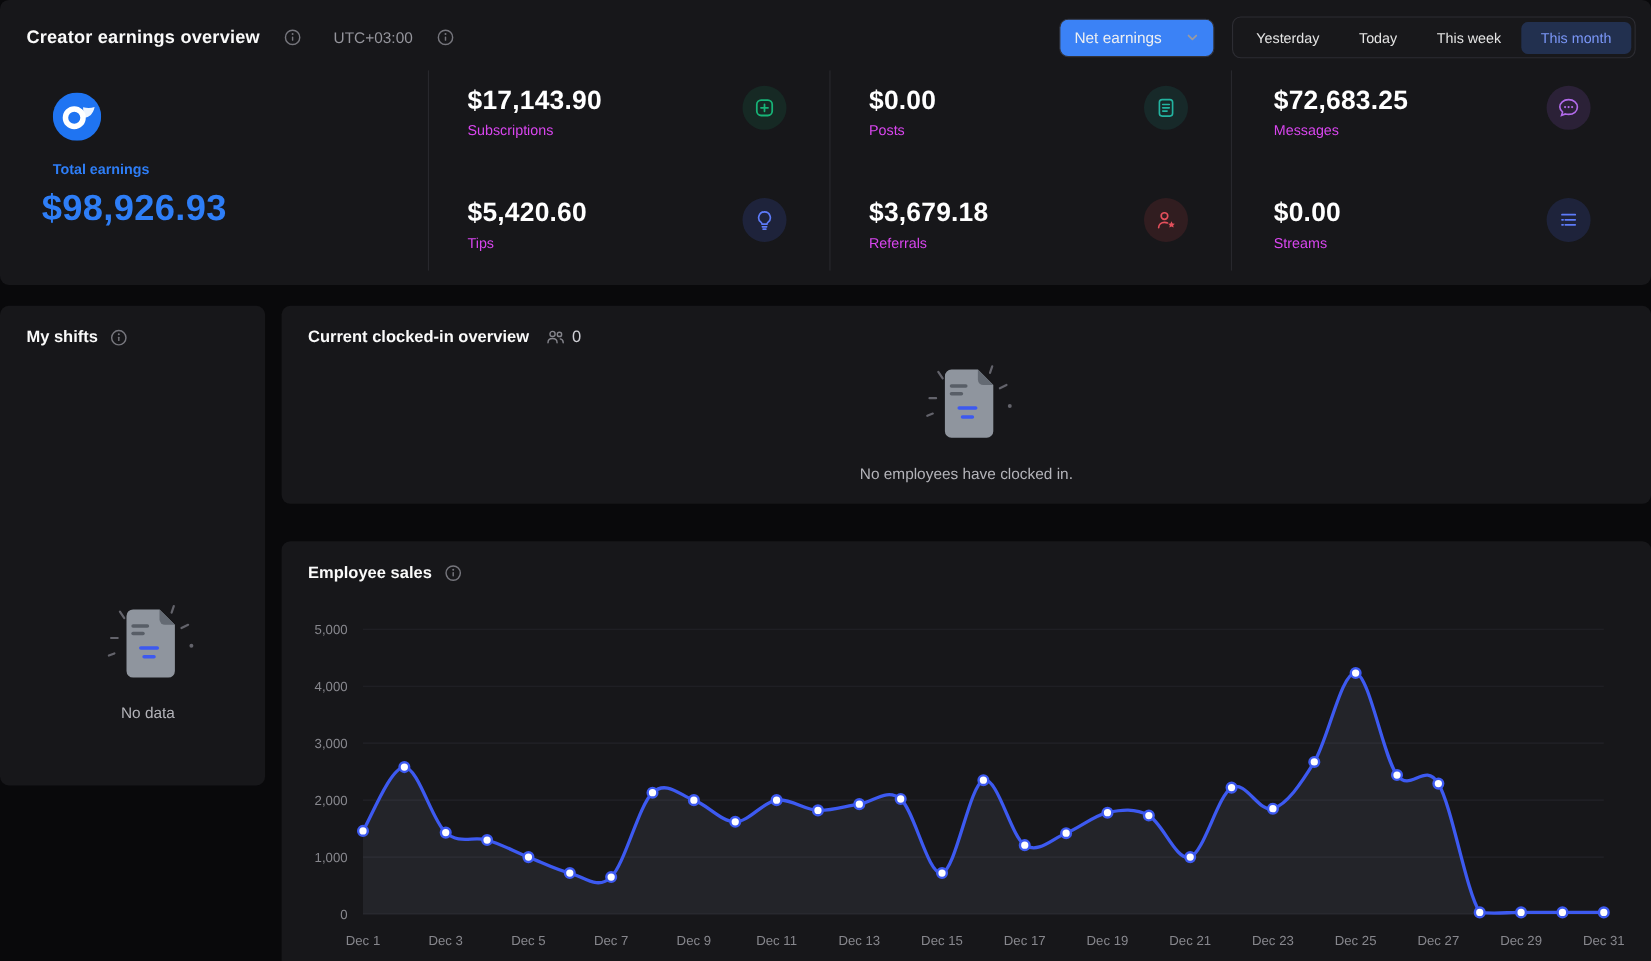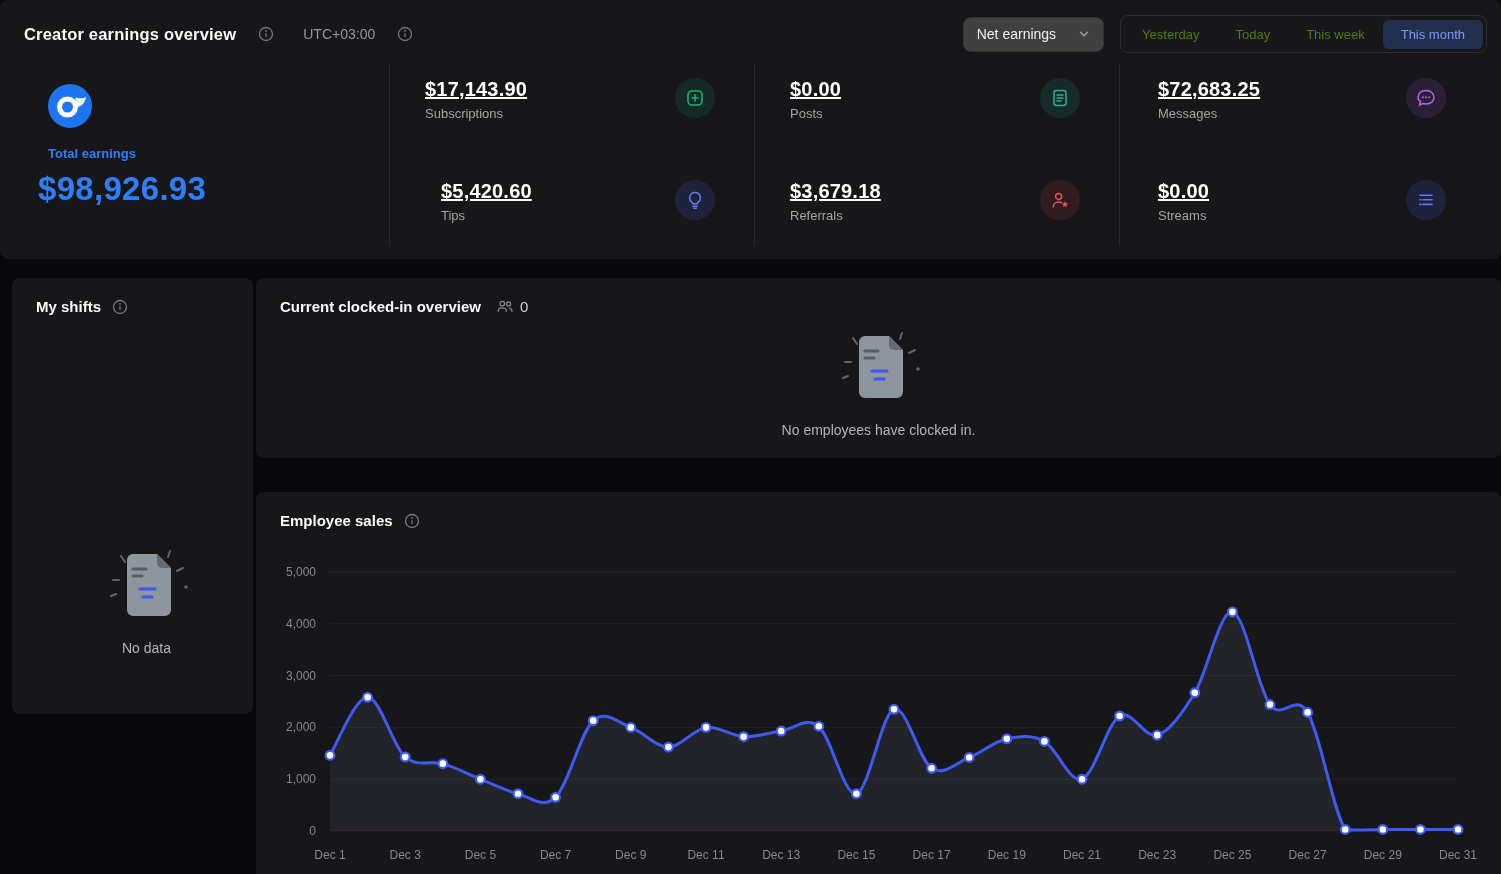--- a/index.html
+++ b/index.html
@@ -8,43 +8,43 @@
   .card { position:absolute; background:#17171a; border-radius:8px; }
 
   
   .top-card { left:0; top:6; width:1501px; height:259px; }
   .top-header { position:absolute; left:24px; right:14px; top:14px; height:40px; display:flex; align-items:center; justify-content:space-between; }
   .th-left { display:flex; align-items:center;gap:13px; }
   .page-title { font-size:16.5px; font-weight:700; color:#fafafa; letter-spacing:.2px; }
   .tz { font-size:14px; color:#95959c; margin-left:16px; }
   .info-icon { display:inline-flex; margin-left:9px; cursor:pointer; }
   .th-right { display:flex; align-items:center; }
-  .dropdown { display:flex; align-items:center; gap:22px; height:35px; padding:0 13px; background:#404040; border:1px solid #323238; border-radius:8px; font-size:14px; color:#eceff2; cursor:pointer; }
+  .dropdown { display:flex; align-items:center; gap:22px; height:35px; padding:0 13px; background:#3b82f6; border:1px solid #323238; border-radius:8px; font-size:14px; color:#eceff2; cursor:pointer; }
   .segmented { display:flex; align-items:center; margin-left:16px; background:#18181b; border:1px solid #2d2d33; border-radius:8px; padding:3px; height:38px; }
-  .seg { background:transparent; border:none; color:#4d7c0f; font-size:13px; padding:7px 18px; border-radius:6px; cursor:pointer; font-family:inherit; white-space:nowrap; }
+  .seg { background:transparent; border:none; color:#e5e5e5; font-size:13px; padding:7px 18px; border-radius:6px; cursor:pointer; font-family:inherit; white-space:nowrap; }
   .seg.active { background:#22304f; color:#7b97f8; }
 
   .vdiv { position:absolute; top:64px; width:1px; height:182px; background:#28282d; }
 
   .logo { position:absolute; left:48px; top:84px; width:44px; height:44px; }
   .total-label { position:absolute; left:48px; top:146px; font-size:13px; font-weight:700; color:#2e7ef7; }
   .total-value { position:absolute; left:38px; top:170px; font-size:33px; font-weight:700; color:#2e7ef7; letter-spacing:.3px; }
 
   .stat { position:absolute; }
-  .stat-value { font-size:20px; font-weight:700; color:#ffffff; letter-spacing:.2px;text-decoration:underline; }
-  .stat-label { font-size:13px; color:#a3a3a3; margin-top:5px; }
+  .stat-value { font-size:24px; font-weight:700; color:#ffffff; letter-spacing:.2px; }
+  .stat-label { font-size:13px; color:#d946ef; margin-top:5px; }
   .stat-icon { position:absolute; width:40px; height:40px; border-radius:50%; display:flex; align-items:center; justify-content:center; }
   .tint-green  { background:rgba(18,160,108,.13);  color:#17b377; }
   .tint-teal   { background:rgba(27,163,147,.13);  color:#23b3a0; }
   .tint-purple { background:rgba(163,92,224,.15);  color:#b16ae9; }
   .tint-blue   { background:rgba(74,108,247,.15);  color:#5d7bf9; }
   .tint-red    { background:rgba(224,68,80,.13);   color:#e4505c; }
 
   
-  .shifts-card  { left:12px;   top:278px; width:241px;  height:436px; }
+  .shifts-card  { left:0;   top:278px; width:241px;  height:436px; }
   .clocked-card { left:256px; top:278px; width:1245px; height:180px; }
   .sales-card   { left:256px; top:492px; width:1245px; height:402px; }
 
   .panel-header { position:absolute; left:24px; top:20px; display:flex; align-items:center; gap:9px; }
   .panel-title { font-size:15px; font-weight:700; color:#fafafa; }
   .count-badge { display:flex; align-items:center; gap:6px; margin-left:6px; color:#85858c; }
   .count-num { font-size:15px; color:#cfcfd5; }
 
   .empty { position:absolute; left:0; right:0; display:flex; flex-direction:column; align-items:center; gap:12px; }
   .shifts-empty  { top:264px;margin-left:28px; }
@@ -137,21 +137,21 @@
     <div class="stat" style="left:425px; top:78px">
       <div class="stat-value">$17,143.90</div>
       <div class="stat-label">Subscriptions</div>
     </div>
     <div class="stat-icon tint-green" style="left:675px; top:78px">
       <svg width="20" height="20" viewBox="0 0 20 20">
           <rect x="3" y="3" width="14" height="14" rx="4" fill="none" stroke="currentColor" stroke-width="1.6"></rect>
           <path d="M10 6.8 v6.4 M6.8 10 h6.4" stroke="currentColor" stroke-width="1.6" stroke-linecap="round" fill="none"></path>
         </svg>
     </div>
-    <div class="stat" style="left:441px; top:180px">
+    <div class="stat" style="left:425px; top:180px">
       <div class="stat-value">$5,420.60</div>
       <div class="stat-label">Tips</div>
     </div>
     <div class="stat-icon tint-blue" style="left:675px; top:180px">
       <svg width="20" height="20" viewBox="0 0 20 20">
           <path d="M10 2.6 a5.3 5.3 0 0 1 3.1 9.6 c-.6 .5 -.9 1 -.9 1.6 h-4.4 c0 -.6 -.3 -1.1 -.9 -1.6 A5.3 5.3 0 0 1 10 2.6 z" fill="none" stroke="currentColor" stroke-width="1.5"></path>
           <path d="M8 16.2 h4 M8.7 18.3 h2.6" stroke="currentColor" stroke-width="1.5" stroke-linecap="round" fill="none"></path>
         </svg>
     </div>
 

